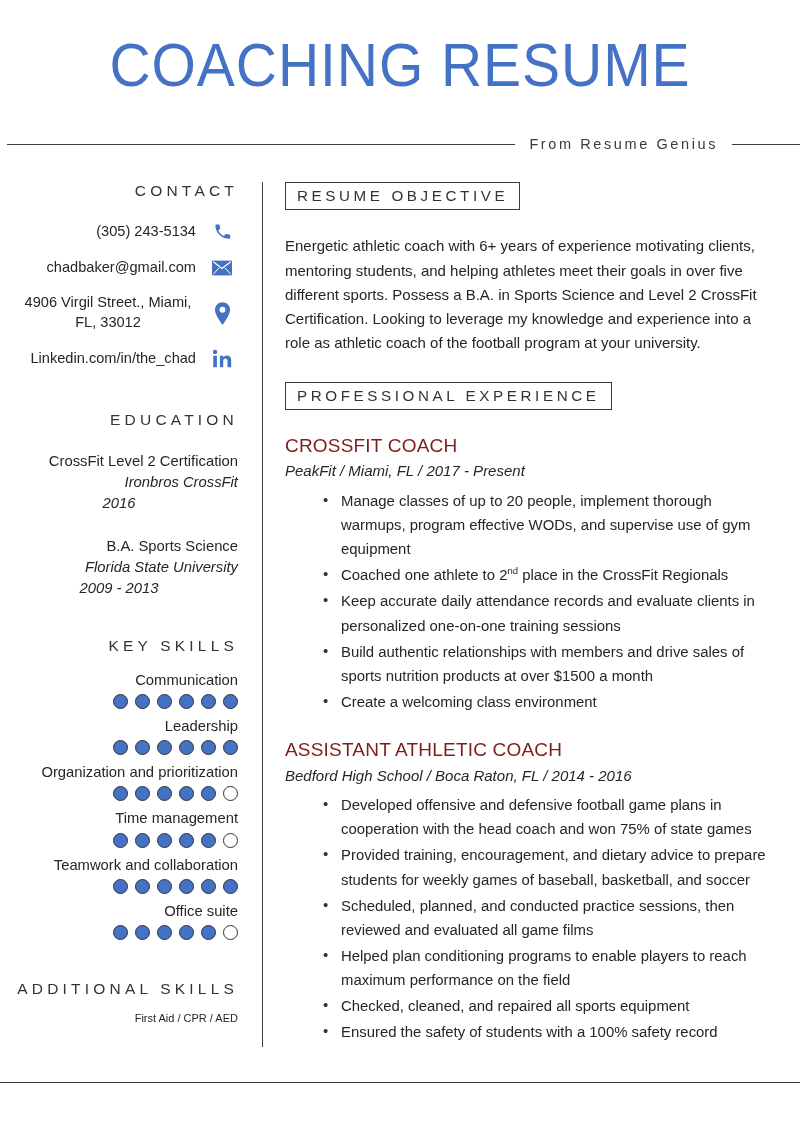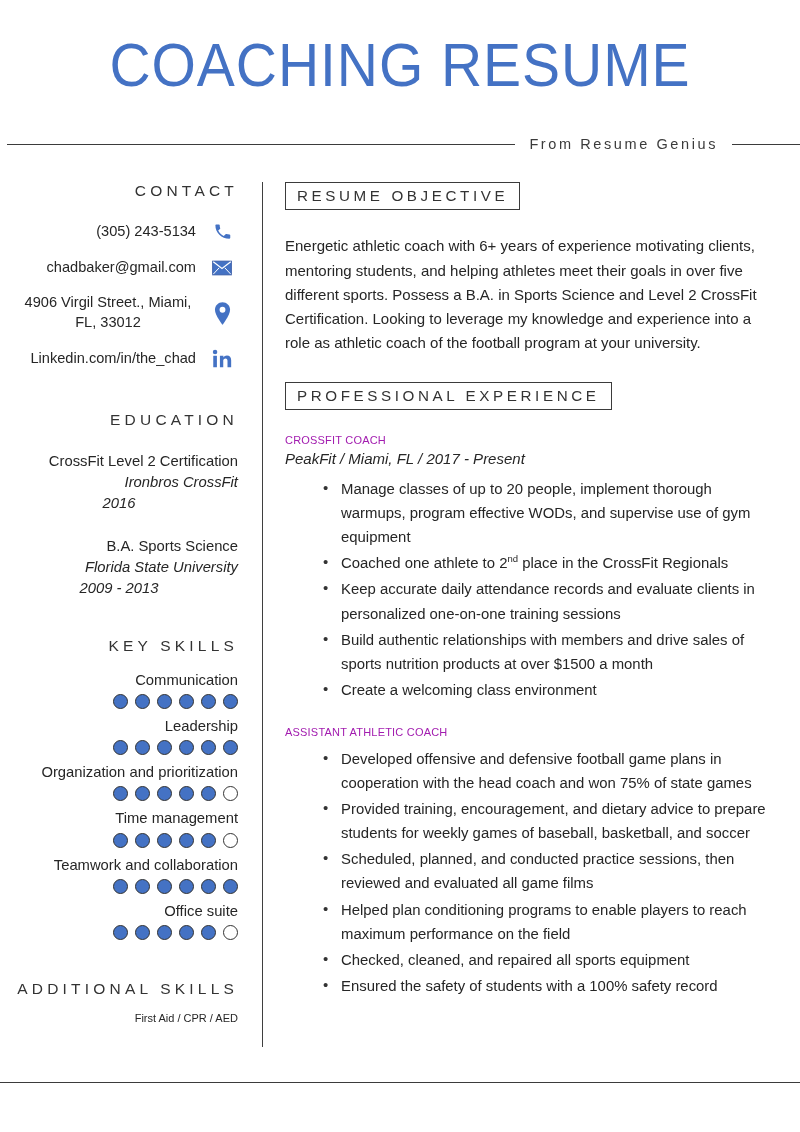--- a/index.html
+++ b/index.html
@@ -170,22 +170,22 @@
     font-size: 15px;
     line-height: 1.62;
     color: #262626;
     margin-top: 24px;
     margin-bottom: 0;
     padding-right: 4px;
   }
 
   .job { margin-top: 22px; }
   .job-title {
-    font-size: 11px;
-    color: #a21caf;
+    font-size: 19px;
+    color: #7f1d1d;
     letter-spacing: 0.2px;
     line-height: 1.5;
   }
   .job-meta {
     font-size: 15px;
     font-style: italic;
     color: #262626;
     line-height: 1.5;
     margin-bottom: 6px;
   }
@@ -397,20 +397,21 @@
           <li>Manage classes of up to 20 people, implement thorough warmups, program effective WODs, and supervise use of gym equipment</li>
           <li>Coached one athlete to 2<sup>nd</sup> place in the CrossFit Regionals</li>
           <li>Keep accurate daily attendance records and evaluate clients in personalized one-on-one training sessions</li>
           <li>Build authentic relationships with members and drive sales of sports nutrition products at over $1500 a month</li>
           <li>Create a welcoming class environment</li>
         </ul>
     </div>
 
     <div class="job">
       <div class="job-title">ASSISTANT ATHLETIC COACH</div>
+      <div class="job-meta">Bedford High School / Boca Raton, FL / 2014 - 2016</div>
       <ul class="bullets">
           <li>Developed offensive and defensive football game plans in cooperation with the head coach and won 75% of state games</li>
           <li>Provided training, encouragement, and dietary advice to prepare students for weekly games of baseball, basketball, and soccer</li>
           <li>Scheduled, planned, and conducted practice sessions, then reviewed and evaluated all game films</li>
           <li>Helped plan conditioning programs to enable players to reach maximum performance on the field</li>
           <li>Checked, cleaned, and repaired all sports equipment</li>
           <li>Ensured the safety of students with a 100% safety record</li>
         </ul>
     </div>
 

